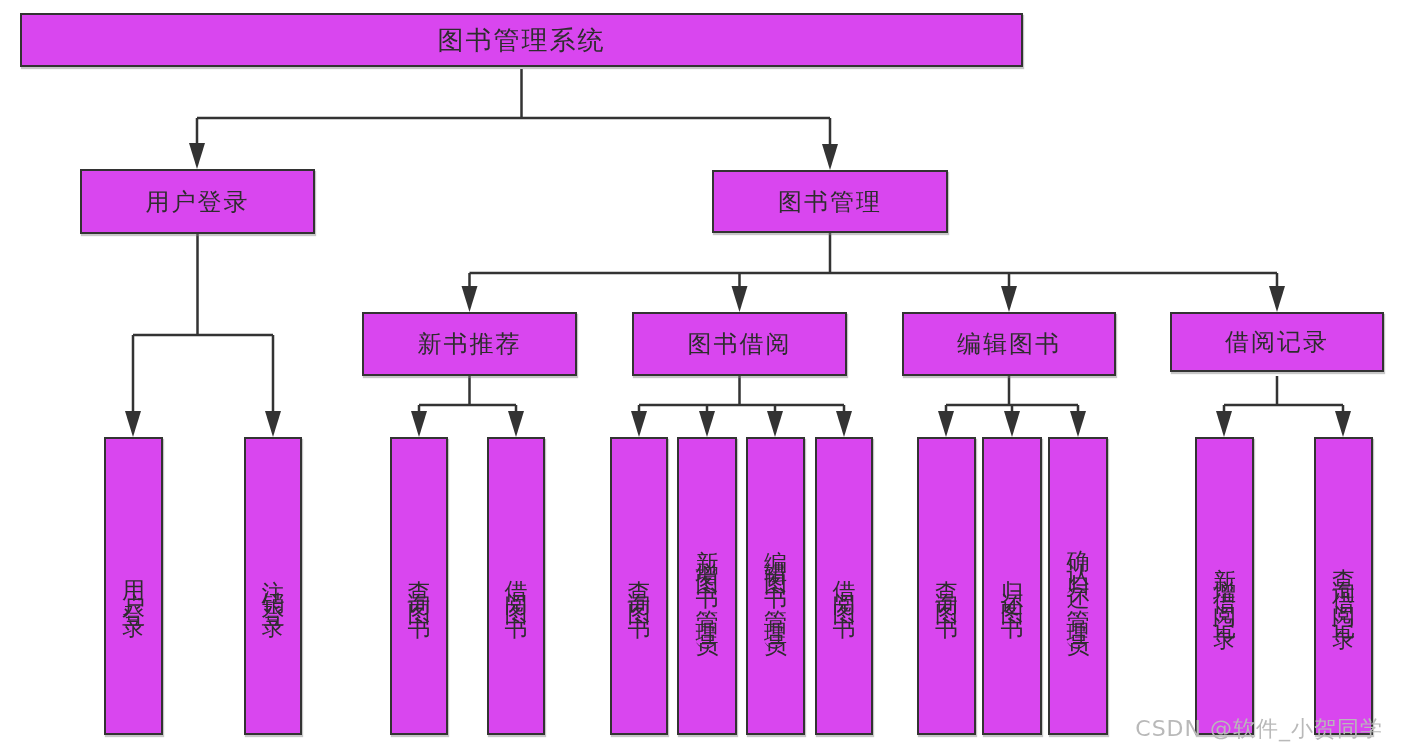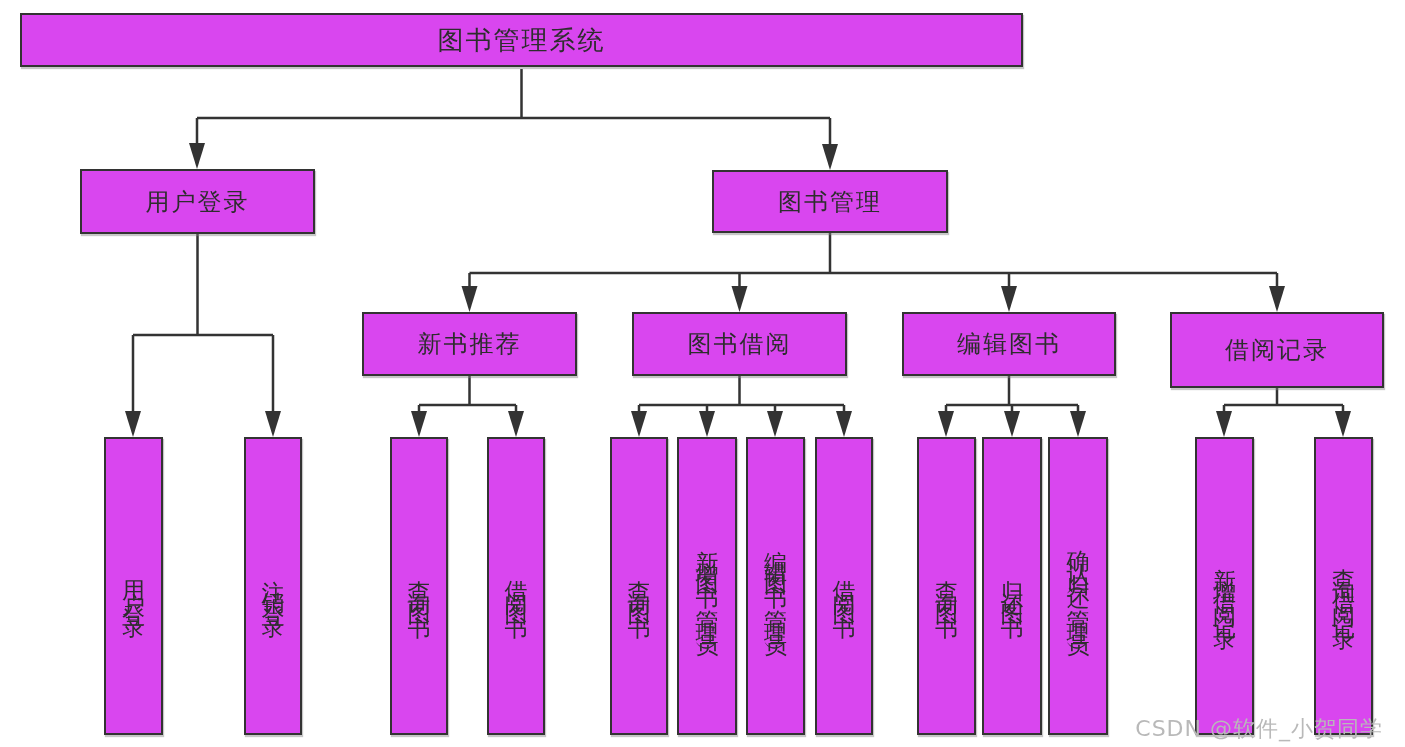--- a/index.html
+++ b/index.html
@@ -41,21 +41,21 @@
 
   
   .n-root           { left: 20px;   top: 13px;  width: 1003px; height: 54px; font-size: 26px; }
   
   .n-user-login     { left: 80px;   top: 169px; width: 235px;  height: 65px; }
   .n-book-mgmt      { left: 712px;  top: 170px; width: 236px;  height: 63px; text-align: right; }
   
   .n-new-books      { left: 362px;  top: 312px; width: 215px;  height: 64px; }
   .n-book-borrow    { left: 632px;  top: 312px; width: 215px;  height: 64px; }
   .n-current-borrow { left: 902px;  top: 312px; width: 214px;  height: 64px; }
-  .n-borrow-records { left: 1170px; top: 312px; width: 214px;  height: 76px; }
+  .n-borrow-records { left: 1170px; top: 312px; width: 214px;  height: 60px; }
   
   .leaf             { top: 437px; height: 298px; }
   .l-1  { left: 104px;  width: 59px; }
   .l-2  { left: 244px;  width: 58px; }
   .l-3  { left: 390px;  width: 58px; }
   .l-4  { left: 487px;  width: 58px; }
   .l-5  { left: 610px;  width: 58px; }
   .l-6  { left: 677px;  width: 60px; }
   .l-7  { left: 746px;  width: 59px; }
   .l-8  { left: 815px;  width: 58px; }

